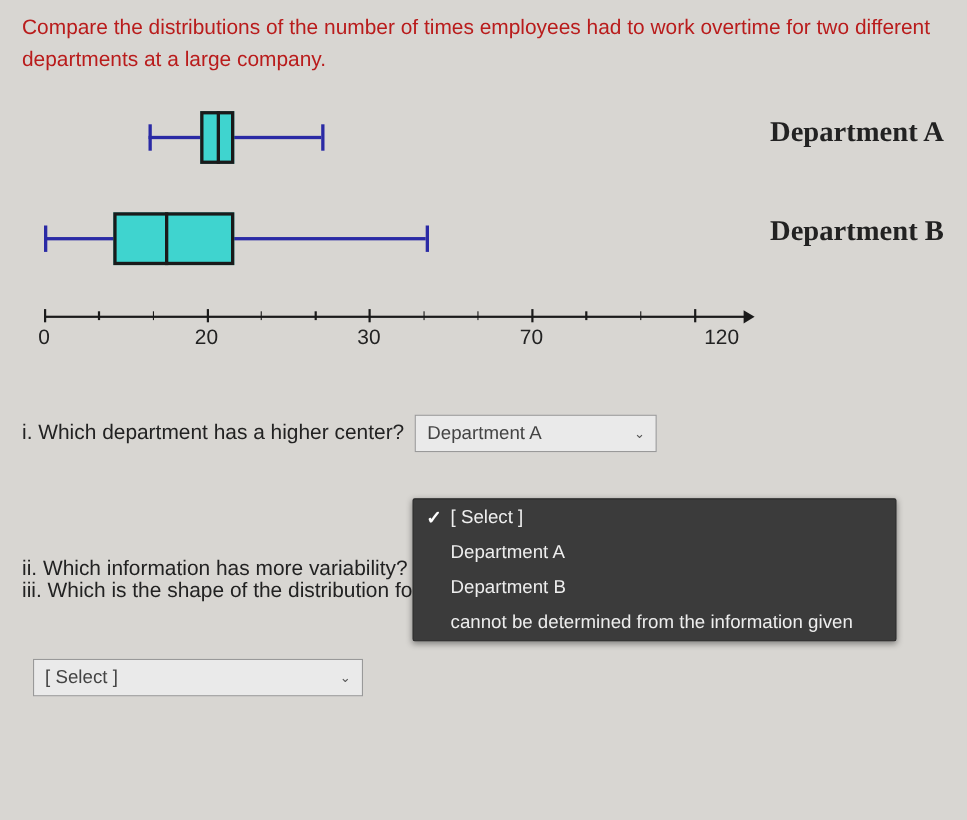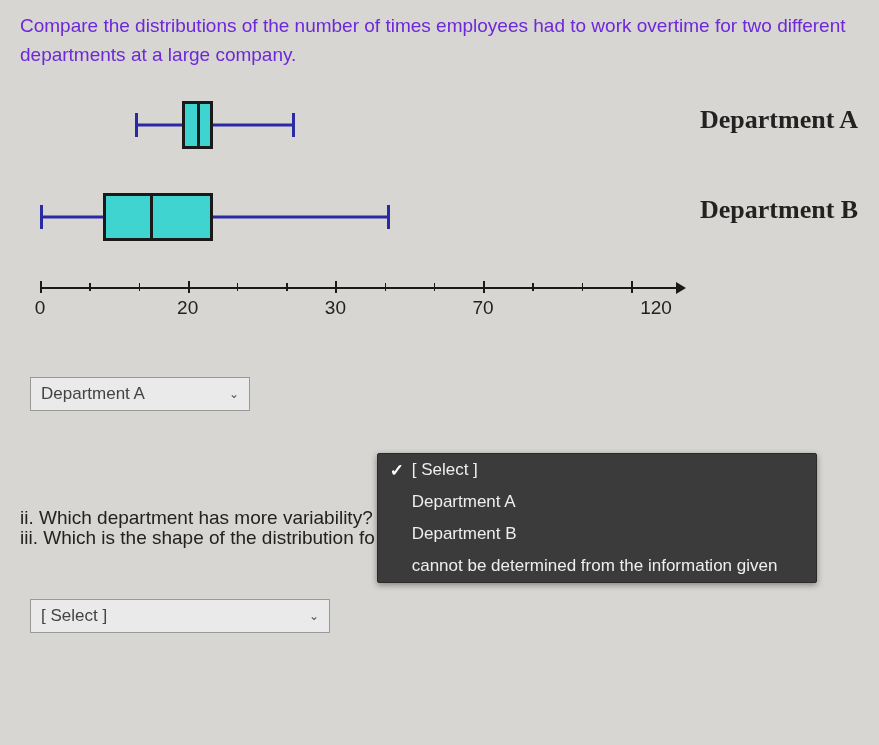--- a/index.html
+++ b/index.html
@@ -9,21 +9,21 @@
     width: 879px;
     height: 745px;
     padding: 12px 20px;
     color: #222;
   }
   .prompt {
     font-size: 19px;
     line-height: 1.5;
     margin-bottom: 18px;
     font-family: -apple-system, Helvetica, Arial, sans-serif;
-    color: #6d28d9;
+    color: #b91c1c;
   }
   .chart-area {
     position: relative;
     height: 260px;
     margin-bottom: 30px;
   }
   .plot-region {
     position: absolute;
     left: 20px;
     top: 0;
@@ -223,28 +223,29 @@
     <div class="minor-tick" style="left:196.9px"></div>
     <div class="minor-tick" style="left:246.2px"></div>
     <div class="minor-tick" style="left:344.6px"></div>
     <div class="minor-tick" style="left:393.8px"></div>
     <div class="minor-tick" style="left:492.3px"></div>
     <div class="minor-tick" style="left:541.5px"></div>
   </div>
 </div>
 
 <div class="question-row">
+  <span>i. Which department has a higher center?</span>
   <span class="select-box">
     <span>Department A</span>
     <span class="caret">⌄</span>
   </span>
 </div>
 
 <div class="question-row tight" style="position:relative">
-  <span>ii. Which department has more variability?</span>
+  <span>ii. Which information has more variability?</span>
   <div class="dropdown-wrap">
     <div class="dropdown-open">
       <div class="opt sel">[ Select ]</div>
       <div class="opt">Department A</div>
       <div class="opt">Department B</div>
       <div class="opt">cannot be determined from the information given</div>
     </div>
   </div>
 </div>
 

